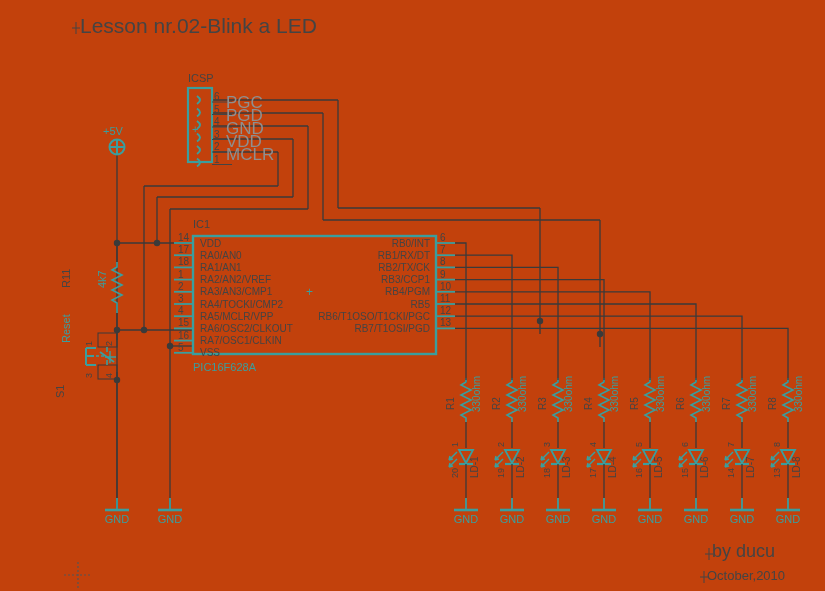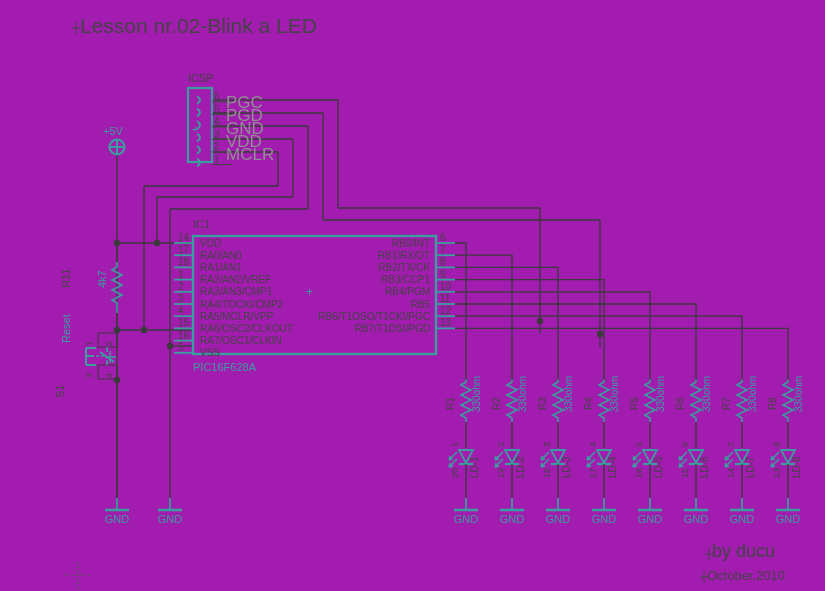--- a/index.html
+++ b/index.html
@@ -1,18 +1,18 @@
 <!DOCTYPE html>
 <html><head>
 <meta charset="utf-8">
 <style>
   html,body{margin:0;padding:0;background:#ffffff;}
   body{width:825px;height:591px;overflow:hidden;
        font-family:"Liberation Sans","DejaVu Sans",sans-serif;}
-  #sheet{position:relative;width:825px;height:591px;background:#a21caf;}
+  #sheet{position:relative;width:825px;height:591px;background:#c2410c;}
   svg{display:block;}
   .t{font-family:"Liberation Sans","DejaVu Sans",sans-serif;}
 </style>
 </head>
 <body>
 
 <div id="sheet">
 <svg id="canvas" width="825" height="591" viewBox="0 0 825 591" xmlns="http://www.w3.org/2000/svg">
 
   <text id="title-text" class="t" x="80" y="33" font-size="21" fill="#444">Lesson nr.02-Blink a LED</text>

